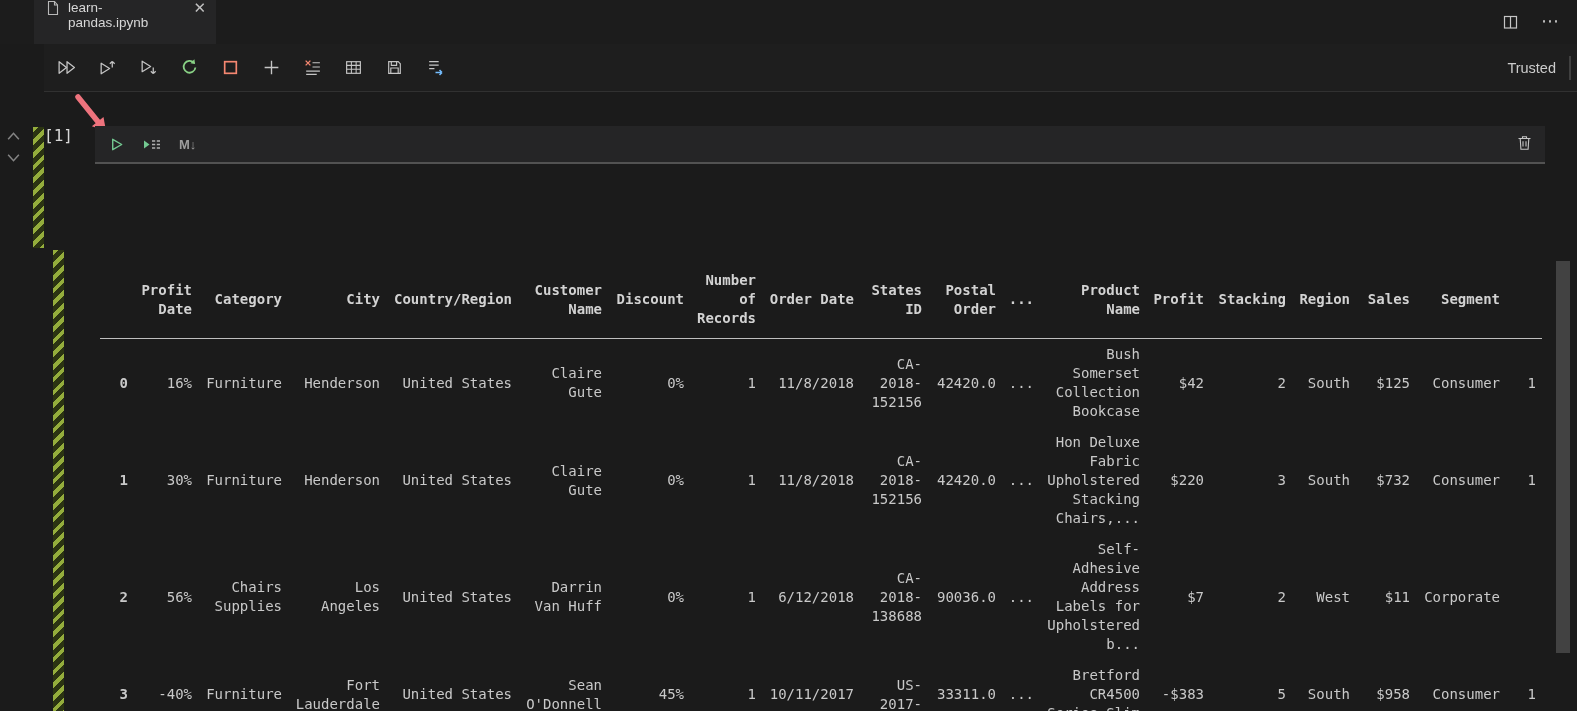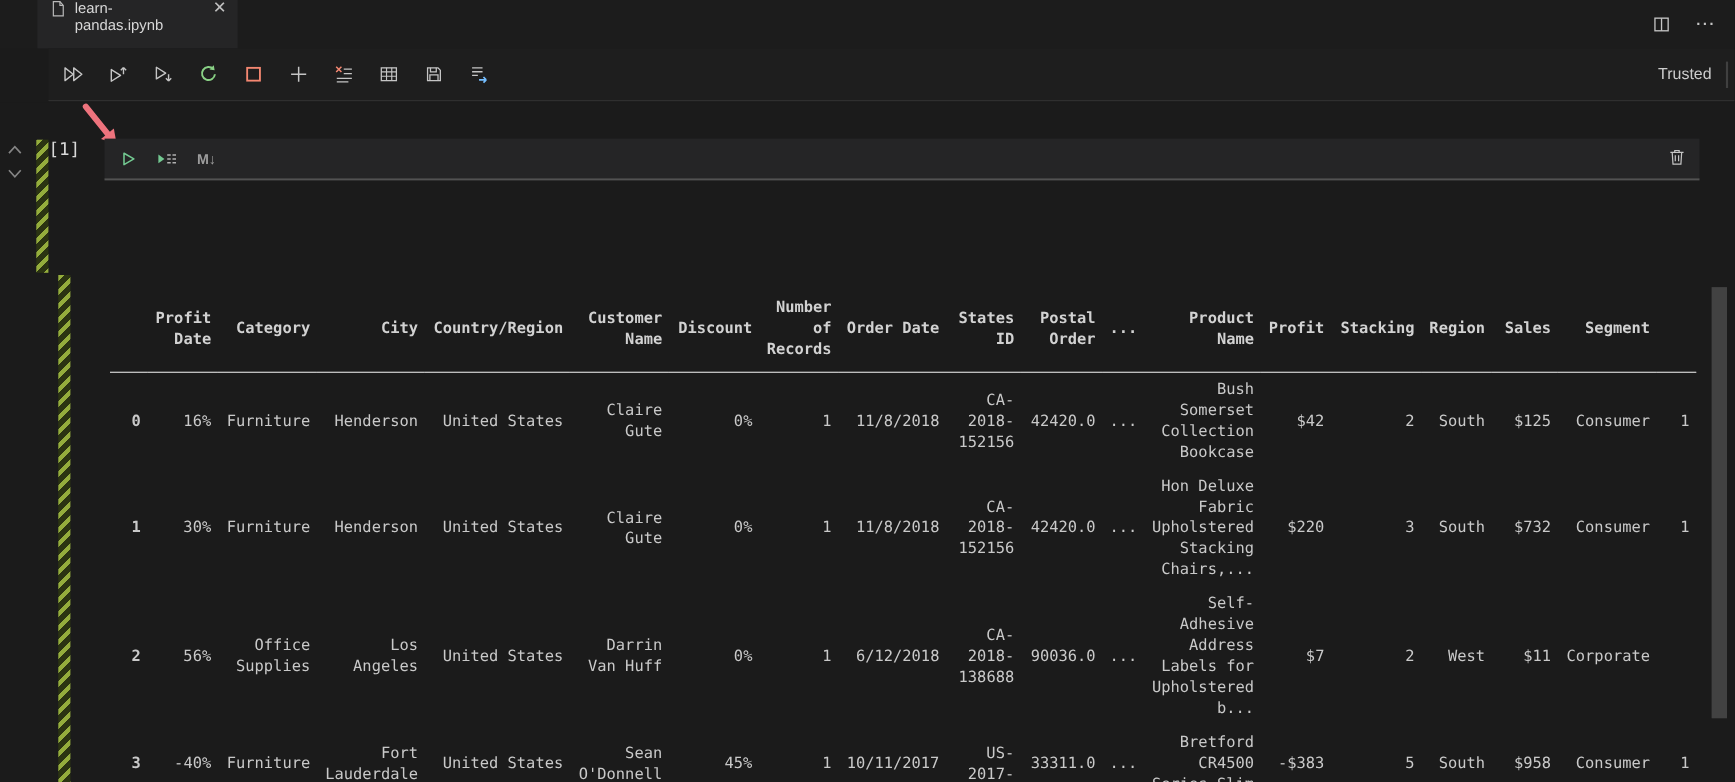--- a/index.html
+++ b/index.html
@@ -287,21 +287,21 @@
             <td>$220</td>
             <td>3</td>
             <td>South</td>
             <td>$732</td>
             <td>Consumer</td>
             <td>1</td>
           </tr>
           <tr>
             <th>2</th>
             <td>56%</td>
-            <td>Office Supplies</td>
+            <td>Chairs Supplies</td>
             <td>Los Angeles</td>
             <td>United States</td>
             <td>Darrin Van Huff</td>
             <td>0%</td>
             <td>1</td>
             <td>6/12/2018</td>
             <td>CA-2018-138688</td>
             <td>90036.0</td>
             <td>...</td>
             <td>Self-Adhesive Address Labels for Upholstered b...</td>

